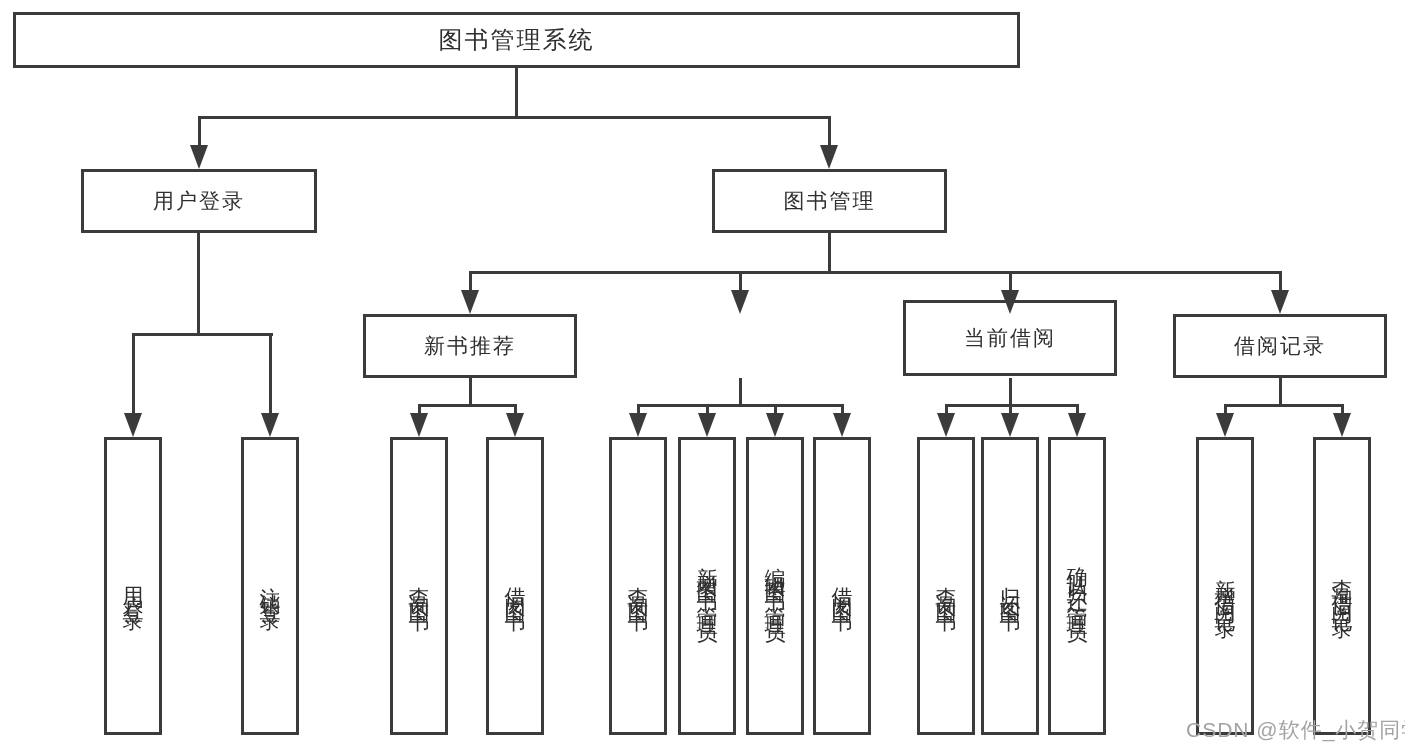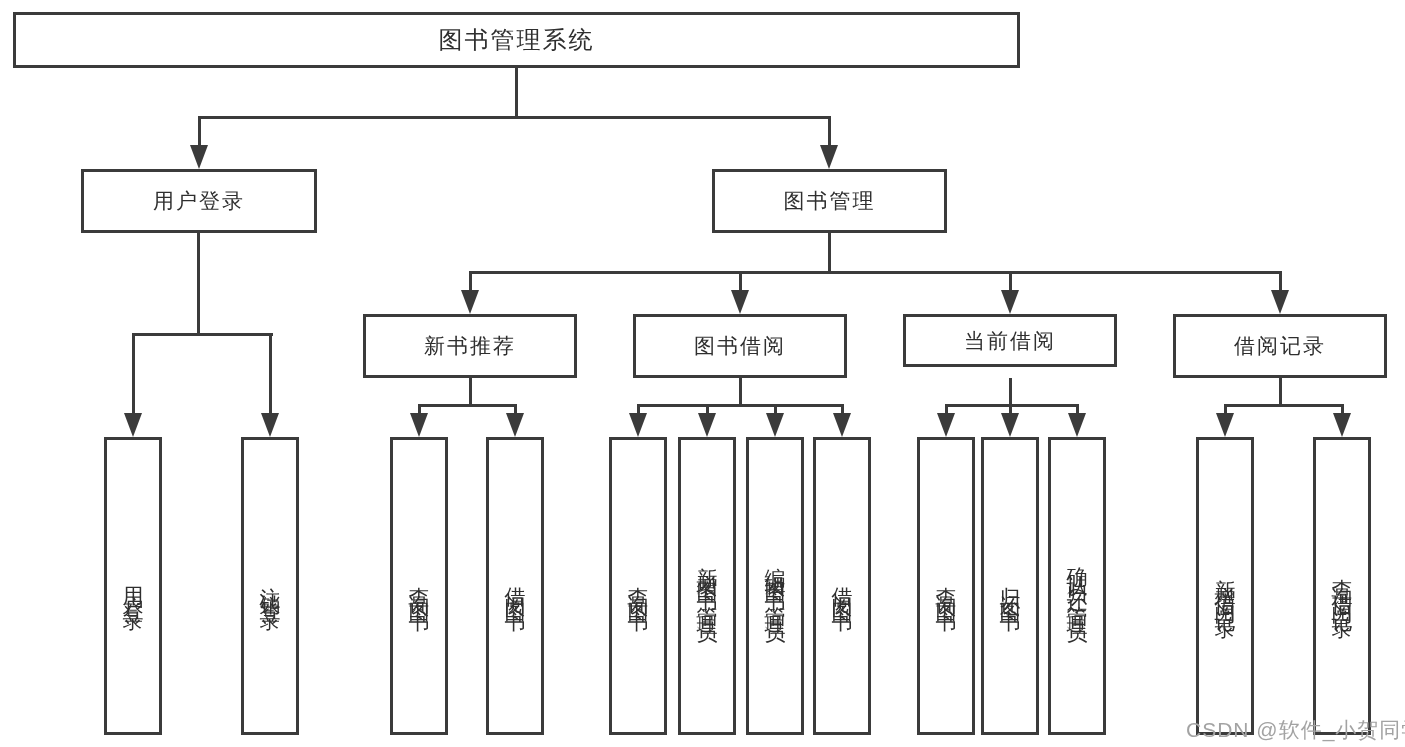--- a/index.html
+++ b/index.html
@@ -74,24 +74,21 @@
   <div class="node" style="left:81px;top:169px;width:236px;height:64px;">
     <span>用户登录</span>
   </div>
   <div class="node" style="left:363px;top:314px;width:214px;height:64px;">
     <span>新书推荐</span>
   </div>
 
   <div class="node" style="left:712px;top:169px;width:235px;height:64px;">
     <span>图书管理</span>
   </div>
-  <div class="node" style="left:633px;top:314px;width:214px;height:64px;">
-    <span>图书借阅</span>
-  </div>
-  <div class="node" style="left:903px;top:314px;width:214px;height:53px;">
+  <div class="node" style="left:903px;top:300px;width:214px;height:76px;">
     <span>当前借阅</span>
   </div>
   <div class="node" style="left:1173px;top:314px;width:214px;height:64px;">
     <span>借阅记录</span>
   </div>
 
   <div class="leaf" style="left:104px;">
     <span class="vtext">用户登录</span>
   </div>
   <div class="leaf" style="left:241px;">

